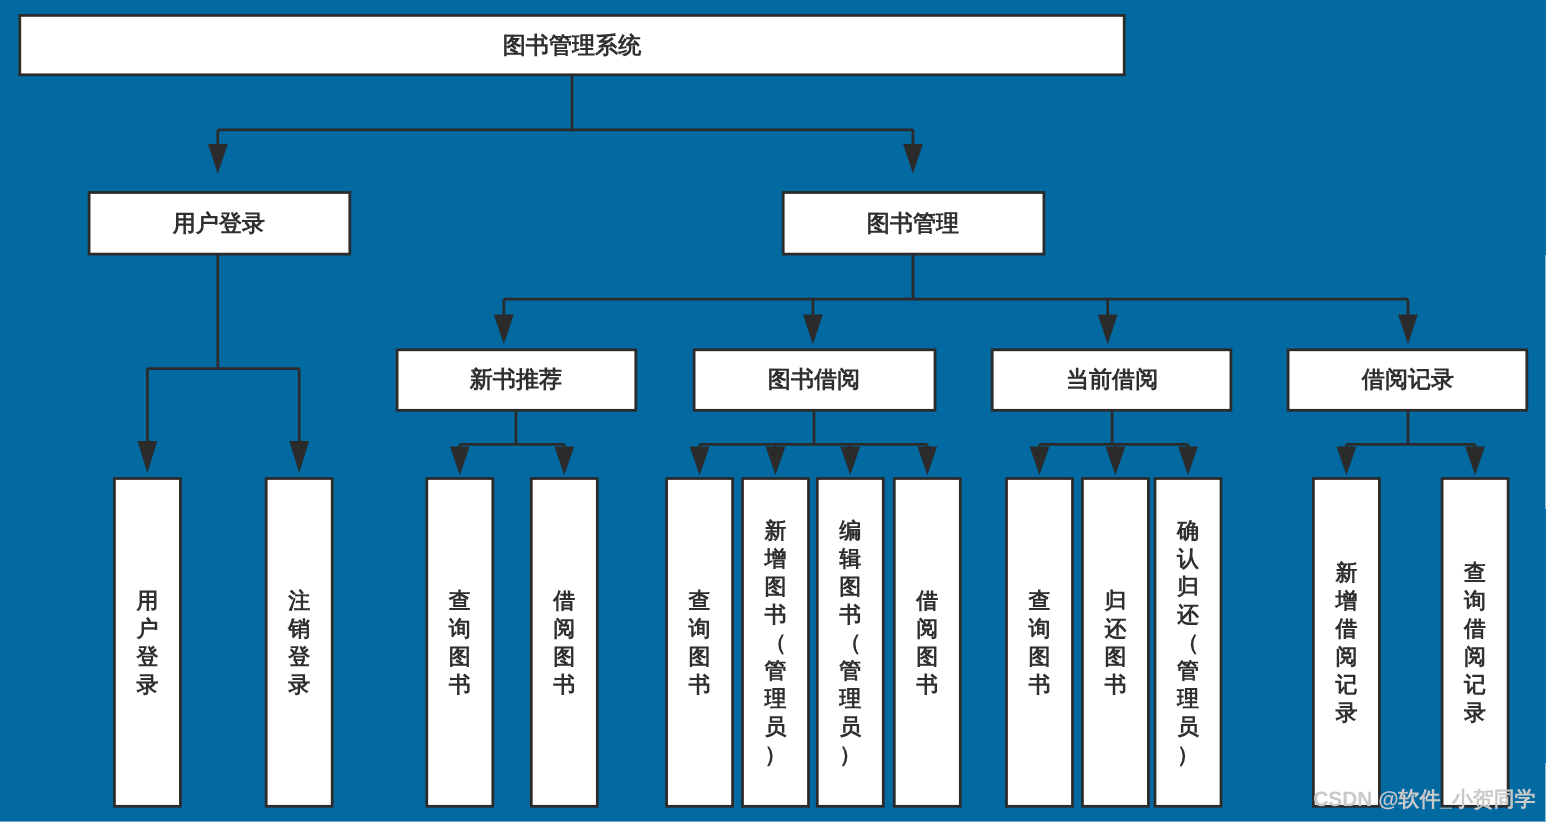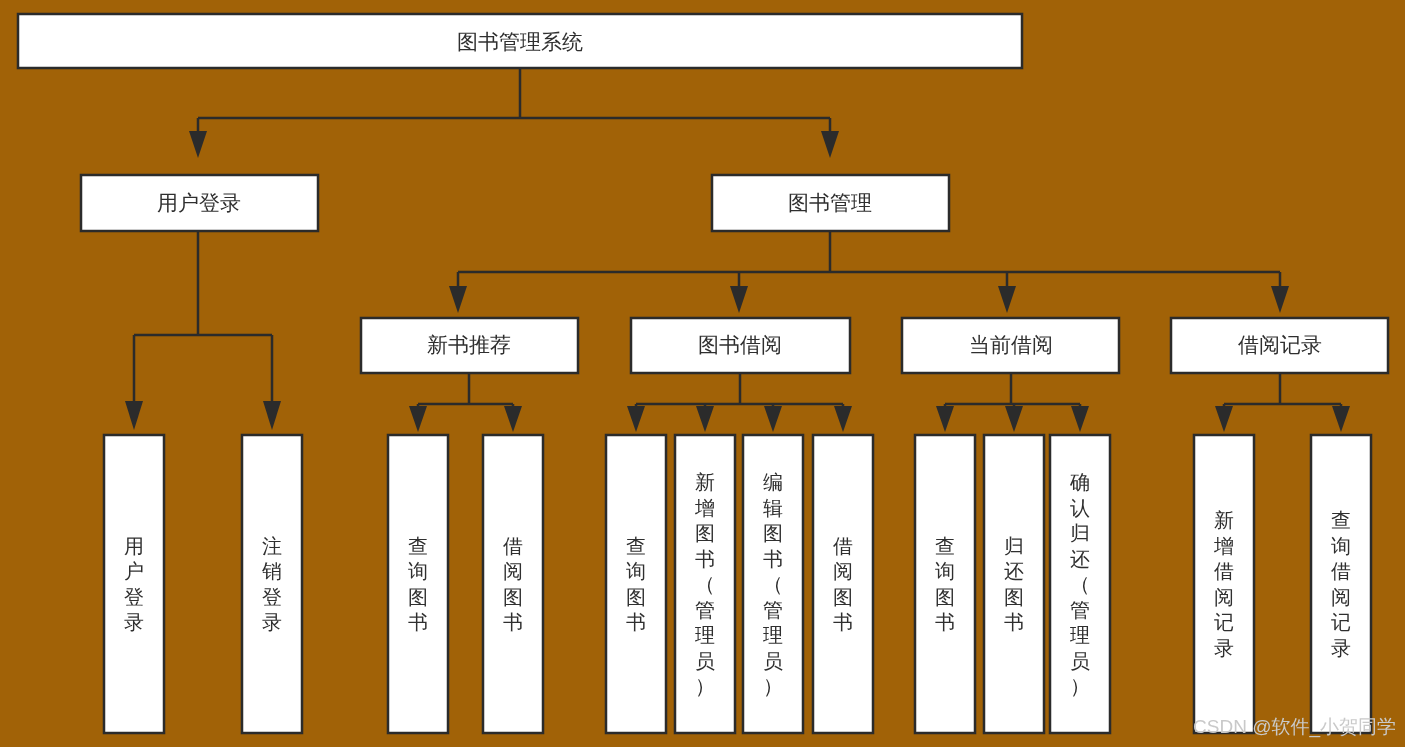--- a/index.html
+++ b/index.html
@@ -7,22 +7,23 @@
     padding: 0;
     background: #ffffff;
   }
   body {
     font-family: "Liberation Sans", "DejaVu Sans", sans-serif;
   }
   #diagram-root {
     position: relative;
     width: 1405px;
     height: 747px;
-    background: #a16207;
+    background: #0369a1;
     overflow: hidden;
+    font-weight: bold;
   }
   svg.diagram-canvas {
     position: absolute;
     top: 0;
     left: 0;
     width: 1405px;
     height: 747px;
     display: block;
   }
   .node-box {

